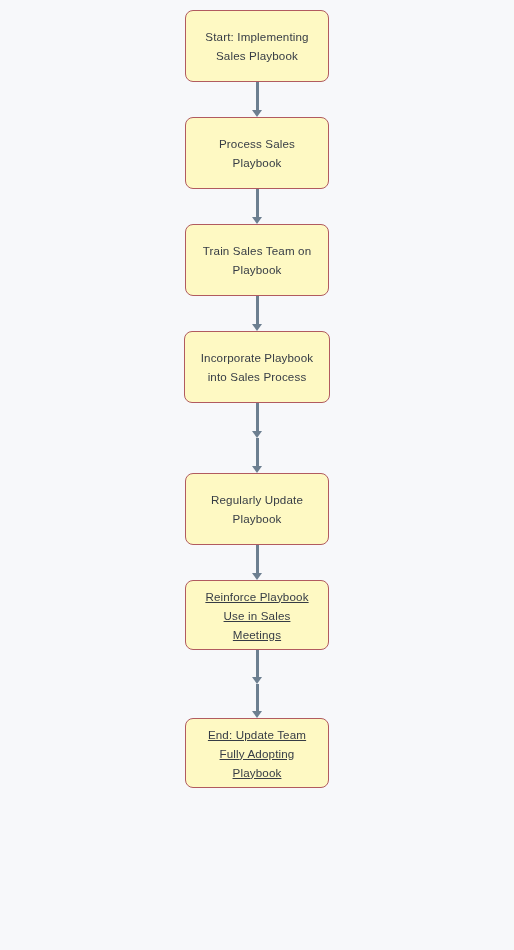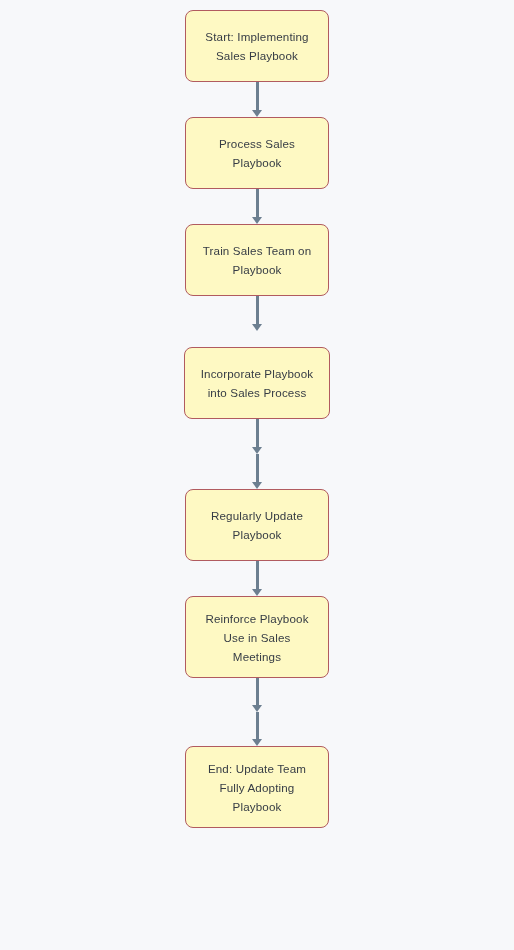--- a/index.html
+++ b/index.html
@@ -37,23 +37,23 @@
     text-align: center;
     color: #363c45;
     font-size: 11.6px;
     line-height: 19px;
     letter-spacing: 0.15px;
     width: 144px;
     padding: 0 6px;
   }
 
   .node-lines-2 { height: 72px; }
-  .node-lines-3 { height: 82px; }
+  .node-lines-3 { height: 70px; text-decoration: underline; }
 
-  .node.wide { width: 146px; margin-top: 16px; }
+  .node.wide { width: 146px; }
 
   .node-text {
     white-space: pre-line;
     display: block;
   }
 
   .connector {
     position: relative;
     width: 14px;
     display: flex;

